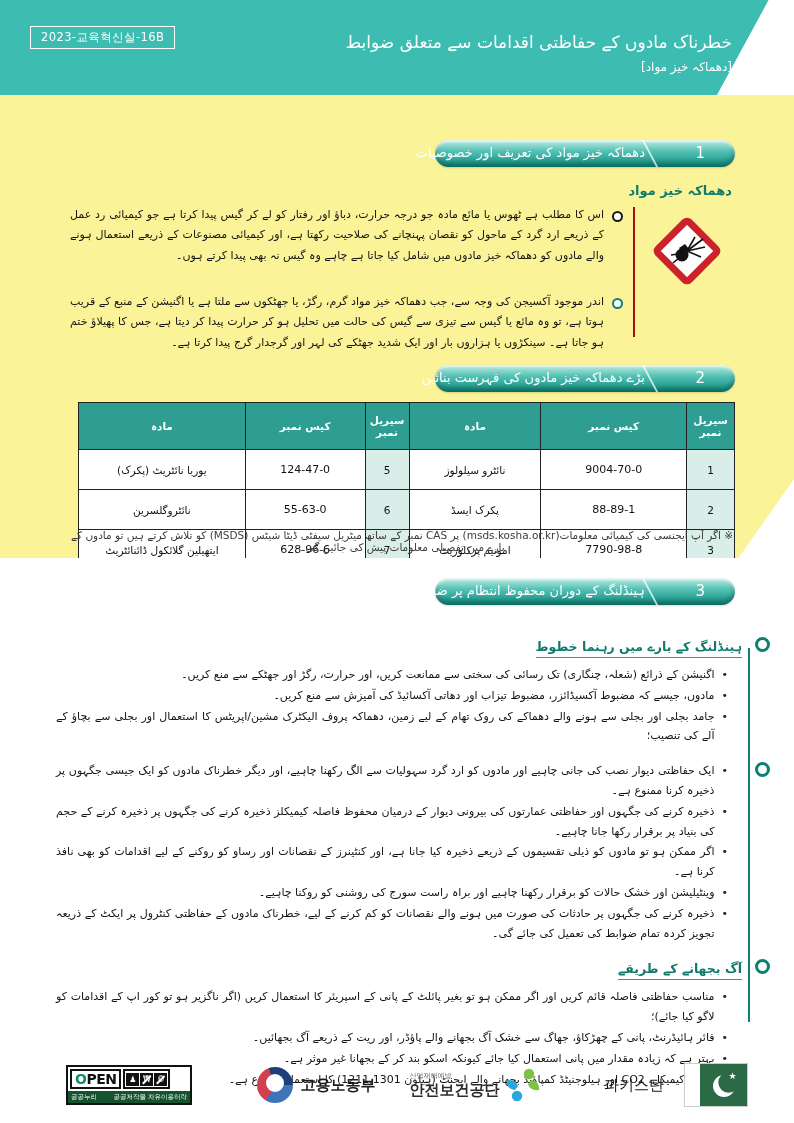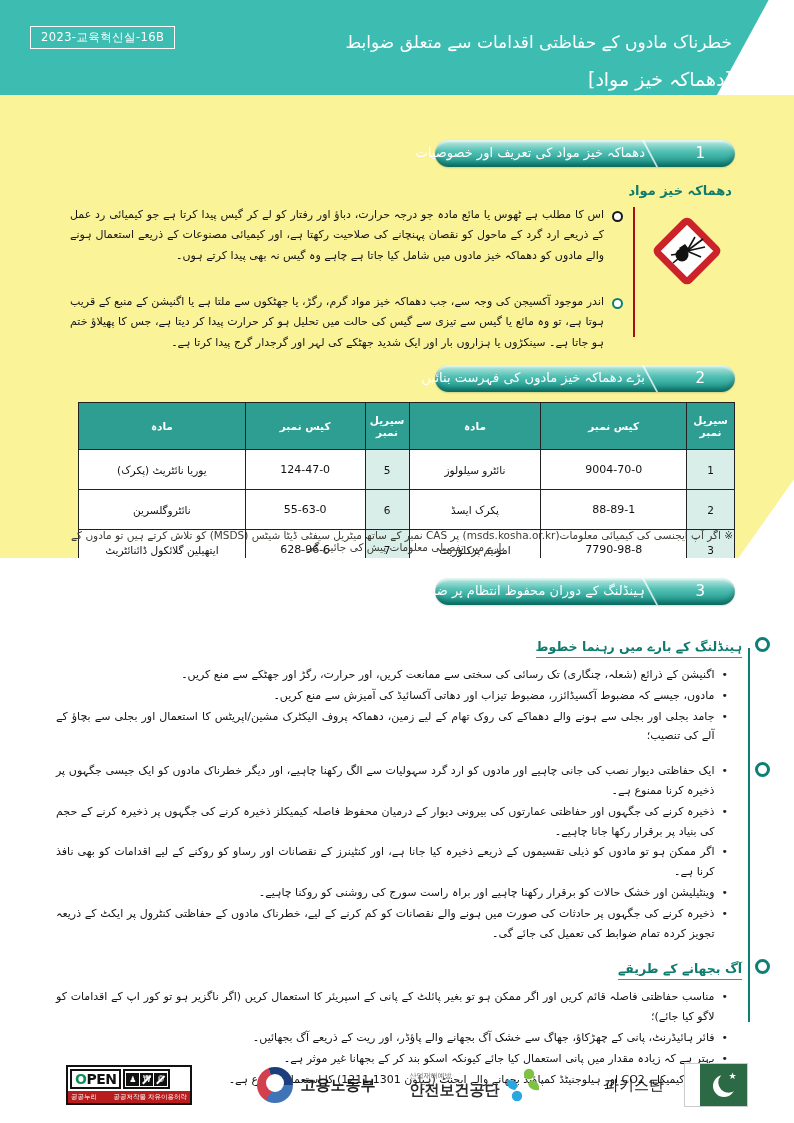--- a/index.html
+++ b/index.html
@@ -6,21 +6,21 @@
   body{font-family:"DejaVu Sans","Liberation Sans",sans-serif;}
   .page{position:relative;width:794px;height:1123px;margin:0 auto;background:#ffffff;overflow:hidden;}
 
   
   .header-band{position:absolute;top:0;left:0;width:100%;height:95px;background:#3DBCB2;
     clip-path:polygon(0 0,96.8% 0,90.3% 100%,0 100%);}
   .doc-badge{position:absolute;top:26px;left:30px;border:1.5px solid #ffffff;color:#ffffff;
     font-size:11.5px;padding:3px 10px;letter-spacing:.4px;background:transparent;}
   .header-titles{position:absolute;top:30px;right:62px;text-align:right;color:#ffffff;direction:rtl;}
   .header-title{font-size:17px;line-height:1.5;}
-  .header-subtitle{font-size:19px;margin-top:12px;}
+  .header-subtitle{font-size:12px;margin-top:4px;}
 
   
   .yellow-zone{position:absolute;top:95px;left:0;width:100%;height:463px;background:#FAF398;
     clip-path:polygon(0 0,100% 0,100% 83%,93% 100%,0 100%);}
 
   
   .pill{position:absolute;height:27px;width:300px;border-radius:14px;direction:rtl;
     background:linear-gradient(180deg,#c3ece4 0%,#56c2b6 40%,#0F8D81 100%);
     box-shadow:inset 0 -4px 5px rgba(0,40,35,.35),inset 0 2px 2px rgba(255,255,255,.65),0 1px 2px rgba(0,0,0,.15);}
   .pill-num{position:absolute;right:30px;top:4px;color:#ffffff;font-size:15px;}
@@ -72,21 +72,21 @@
   .kogl{width:122px;border:2px solid #111;background:#fff;}
   .kogl-top{display:flex;align-items:stretch;gap:2px;padding:2px;}
   .kogl-open{border:2px solid #111;font-size:14px;font-weight:800;padding:0 3px;letter-spacing:-.5px;
     display:flex;align-items:center;color:#111;}
   .kogl-open .o{color:#118f5a;}
   .kogl-icons{border:2px solid #111;display:flex;gap:1px;padding:1px;align-items:center;}
   .kogl-tile{width:13px;height:13px;background:#111;color:#fff;font-size:8px;display:flex;
     align-items:center;justify-content:center;position:relative;}
   .kogl-tile.strike::after{content:"";position:absolute;left:1px;right:1px;top:50%;height:1.5px;
     background:#fff;transform:rotate(-45deg);}
-  .kogl-bar{background:#b91c1c;color:#fff;font-size:6.5px;display:flex;justify-content:space-between;
+  .kogl-bar{background:#14532d;color:#fff;font-size:6.5px;display:flex;justify-content:space-between;
     padding:1.5px 3px;white-space:nowrap;}
   .gov-logos{display:flex;align-items:center;gap:34px;}
   .moel{display:flex;align-items:center;gap:8px;}
   .moel-sym{width:36px;height:36px;border-radius:50%;
     background:conic-gradient(from 210deg,#d23f4e 0 130deg,#1d3e7c 130deg 240deg,#3f74b8 240deg 360deg);
     position:relative;}
   .moel-sym::after{content:"";position:absolute;left:9px;top:7px;width:18px;height:18px;border-radius:50%;background:#fff;}
   .moel-name{font-size:15px;font-weight:bold;color:#1b1b1b;}
   .kosha{display:flex;align-items:center;gap:6px;}
   .kosha-text{text-align:right;}

